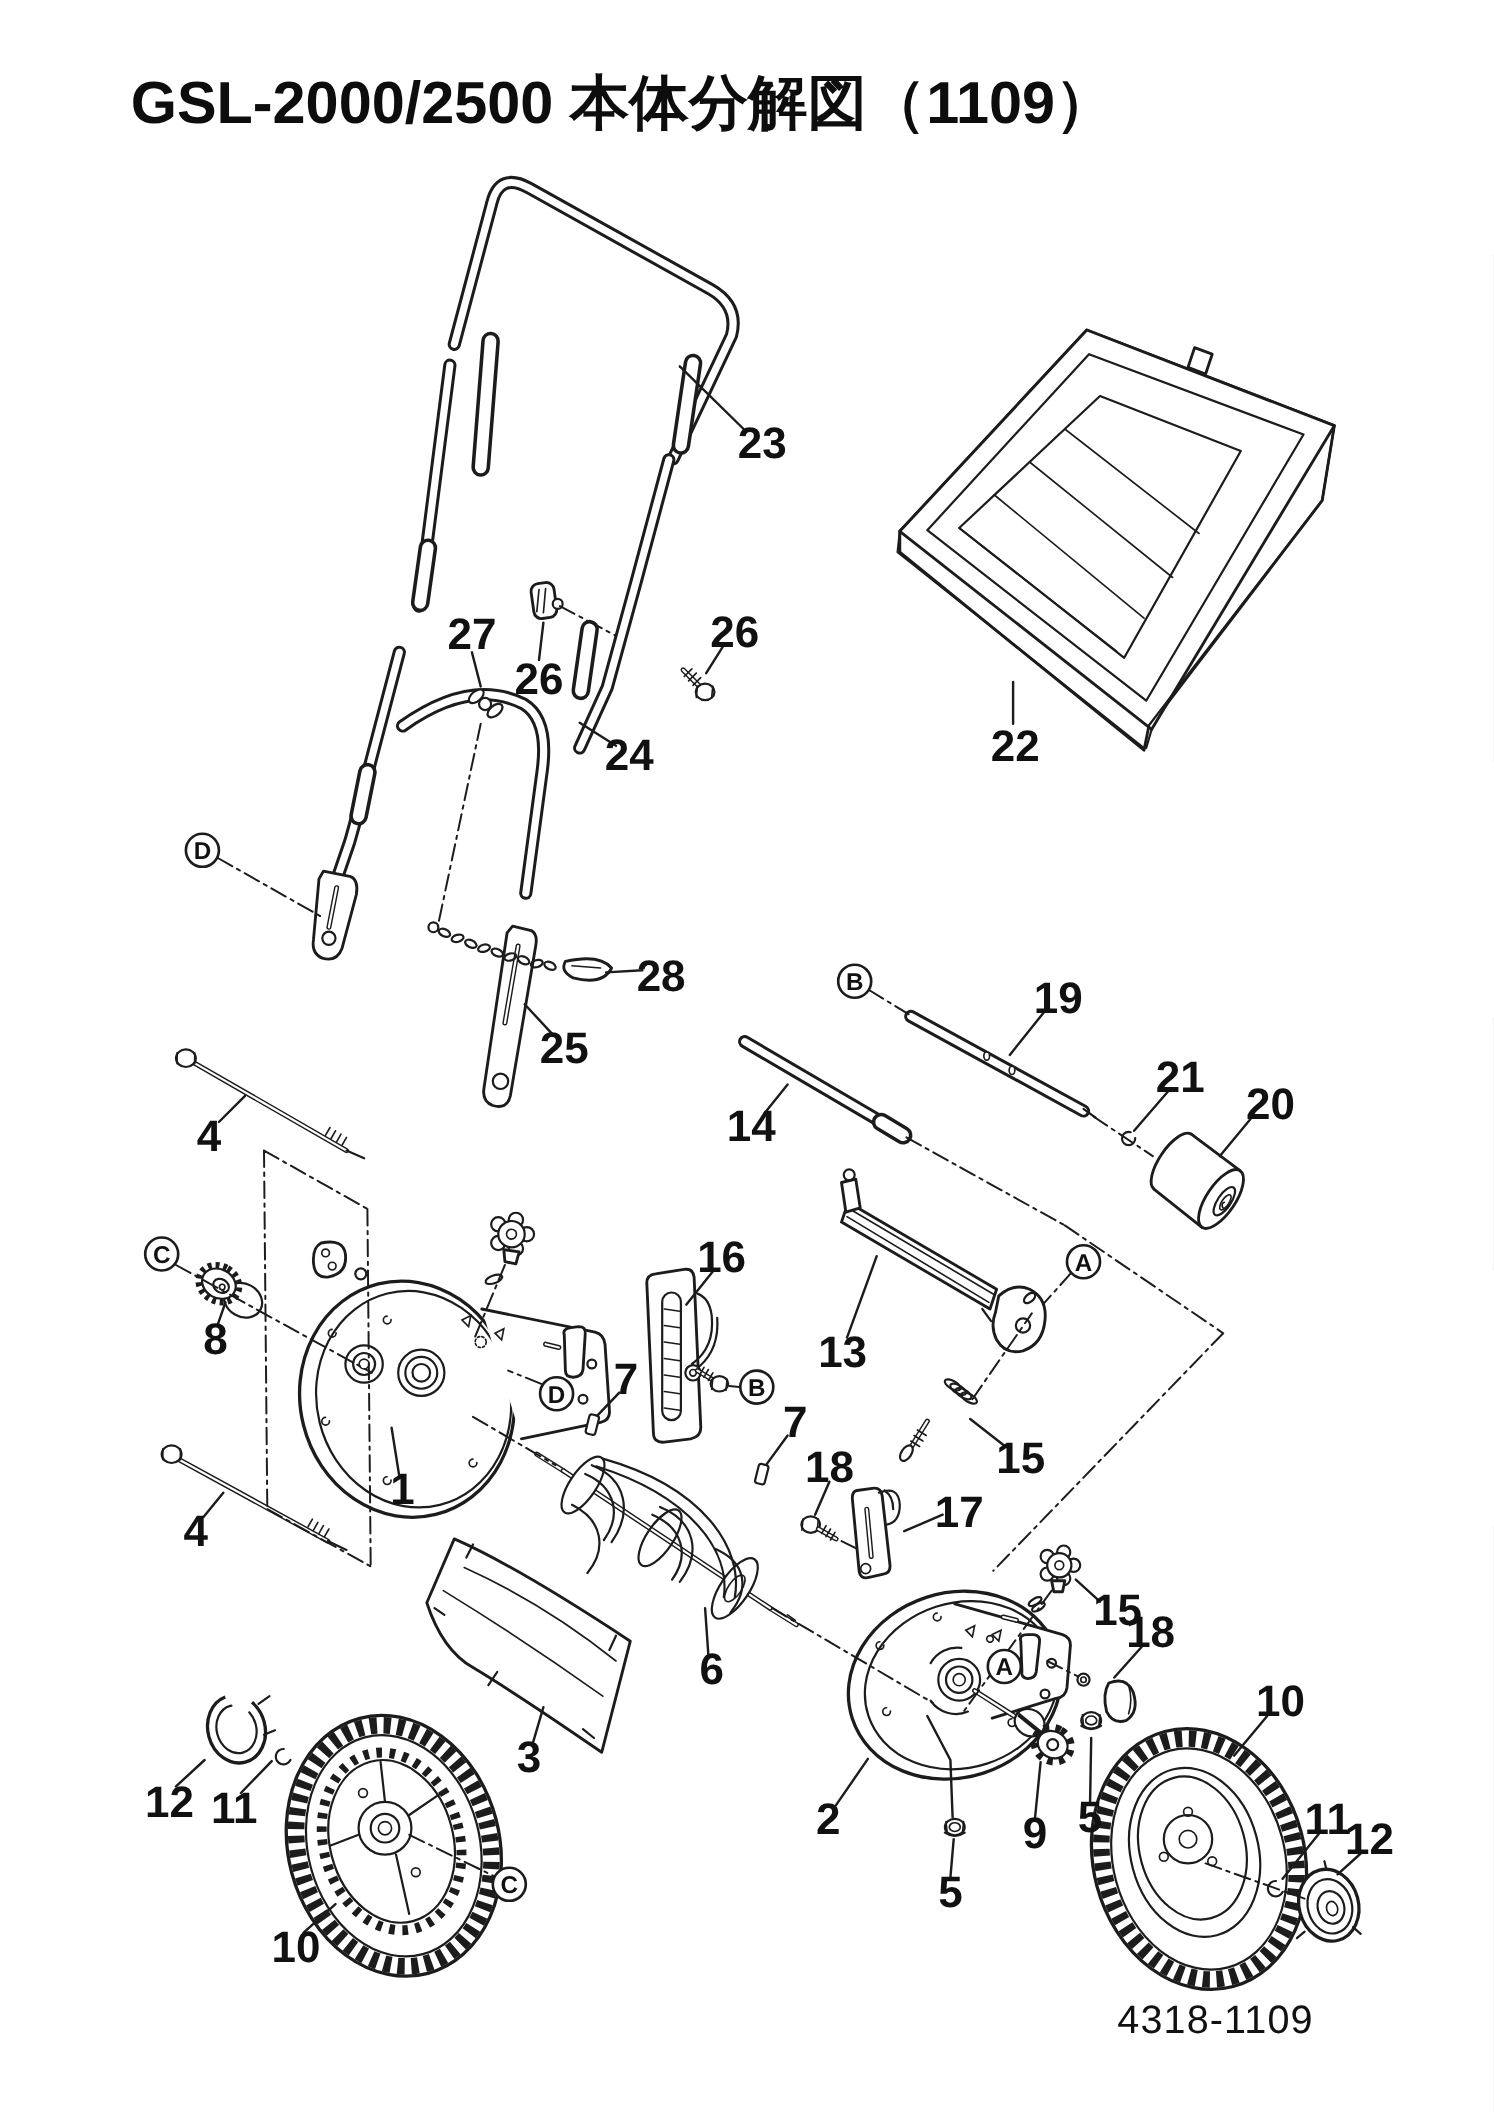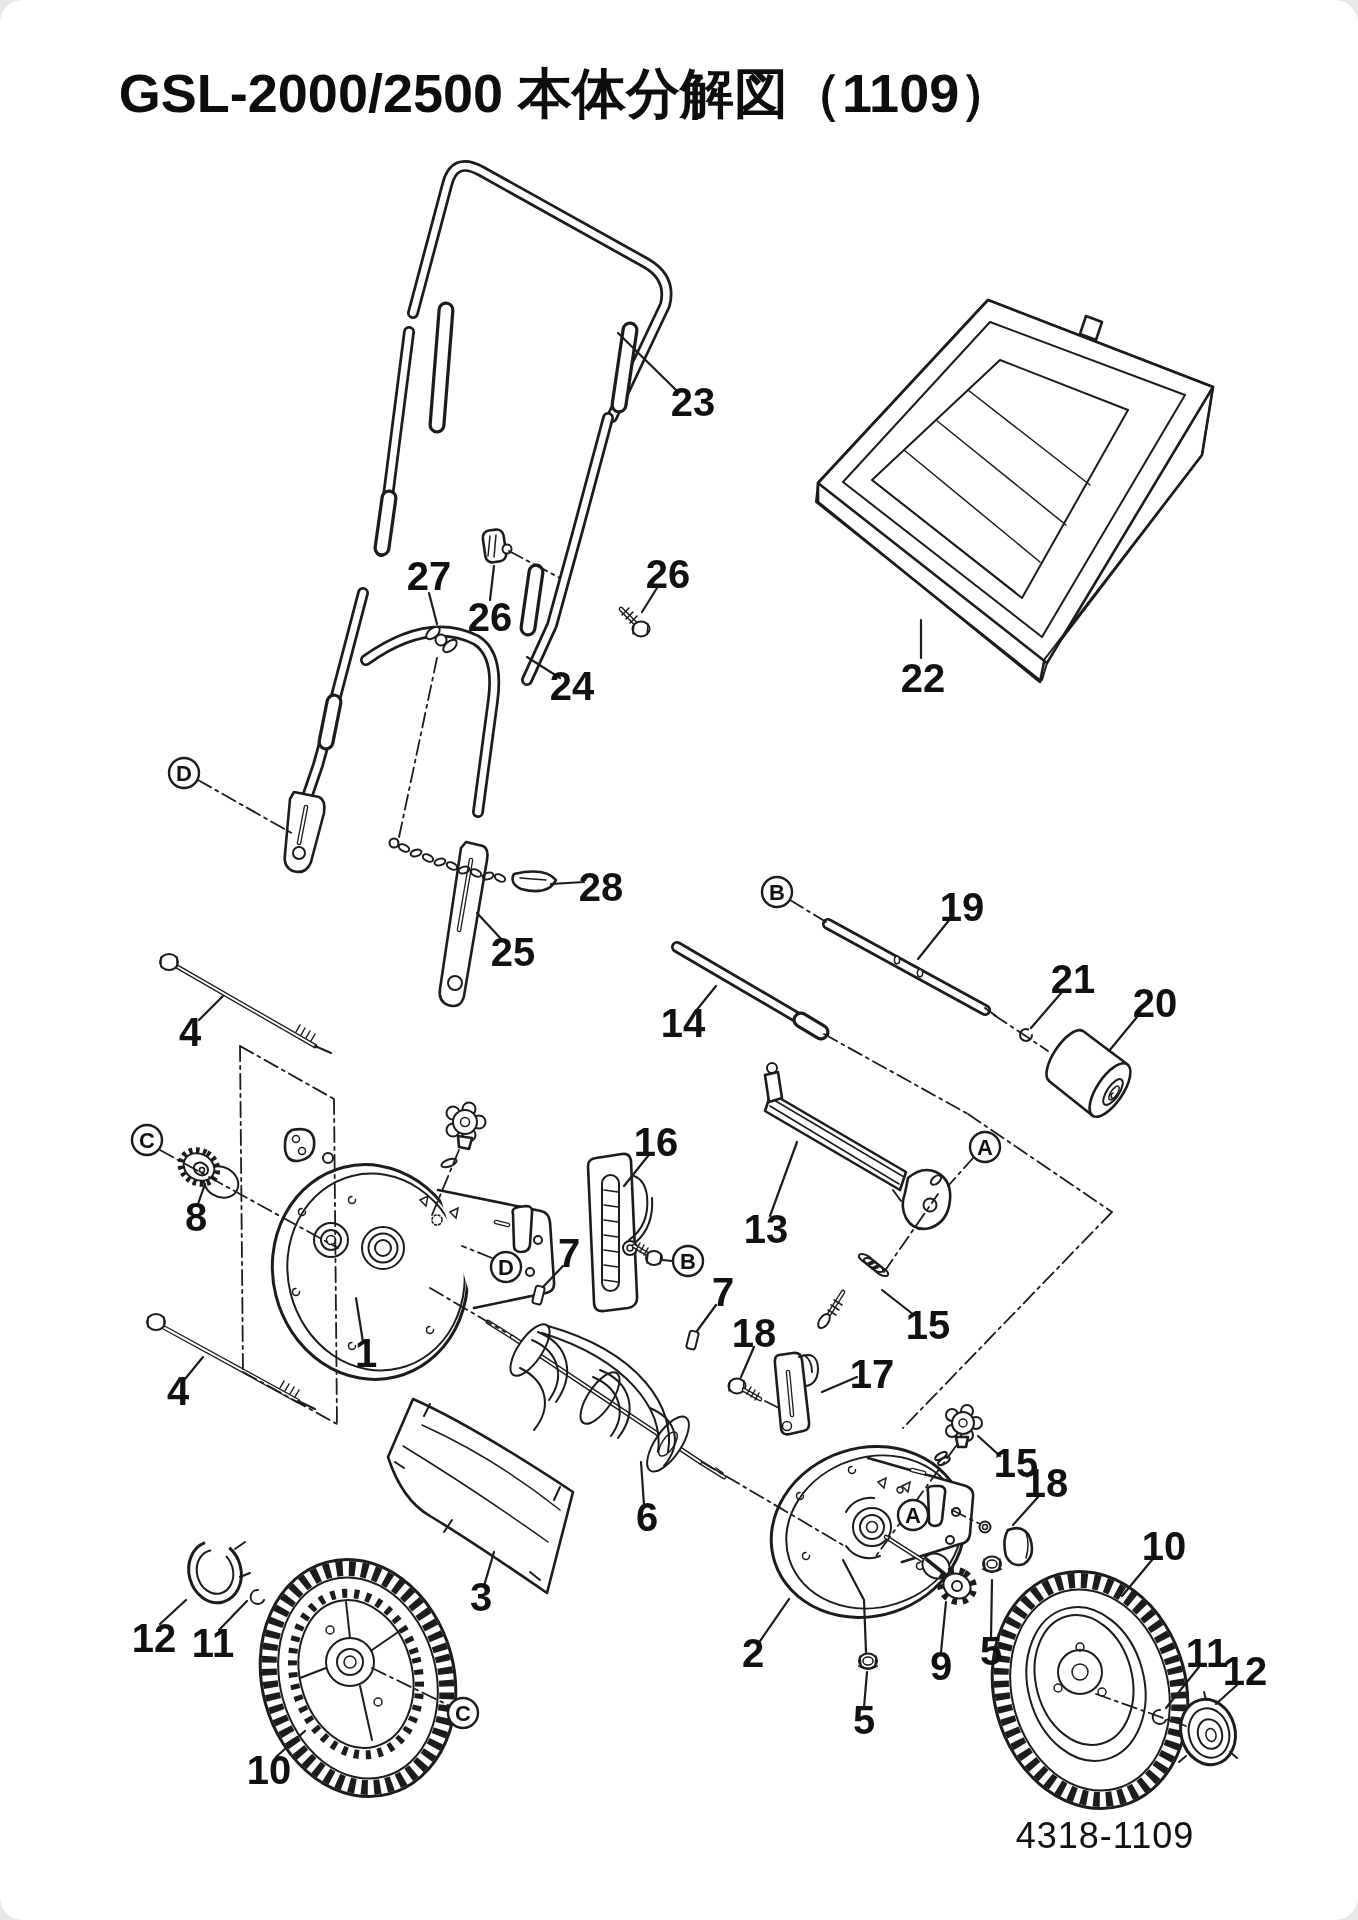--- a/index.html
+++ b/index.html
@@ -1,17 +1,17 @@
 <!DOCTYPE html>
 <html><head>
 <meta charset="utf-8">
 <style>
   html,body{margin:0;padding:0;background:#e8e8e8;}
   #page{width:1358px;height:1920px;background:#ffffff;position:relative;margin:0 auto;
-        font-family:"Liberation Sans","DejaVu Sans",sans-serif;border-radius:23px;}
+        font-family:"Liberation Sans","DejaVu Sans",sans-serif;}
   svg{position:absolute;left:0;top:0;}
   
   .t  {stroke:#1c1c1c;stroke-width:12;fill:none;stroke-linecap:round;stroke-linejoin:round;}
   .ti {stroke:#ffffff;stroke-width:6.5;fill:none;stroke-linecap:round;stroke-linejoin:round;}
   .ts {stroke:#1c1c1c;stroke-width:17;fill:none;stroke-linecap:round;}
   .tsi{stroke:#ffffff;stroke-width:10.5;fill:none;stroke-linecap:round;}
   .sh {stroke:#1c1c1c;stroke-width:4.6;fill:none;stroke-linecap:round;}
   .shi{stroke:#ffffff;stroke-width:2.0;fill:none;stroke-linecap:round;}
   
   .ln {stroke:#1c1c1c;stroke-width:2.6;fill:none;stroke-linecap:round;stroke-linejoin:round;}

